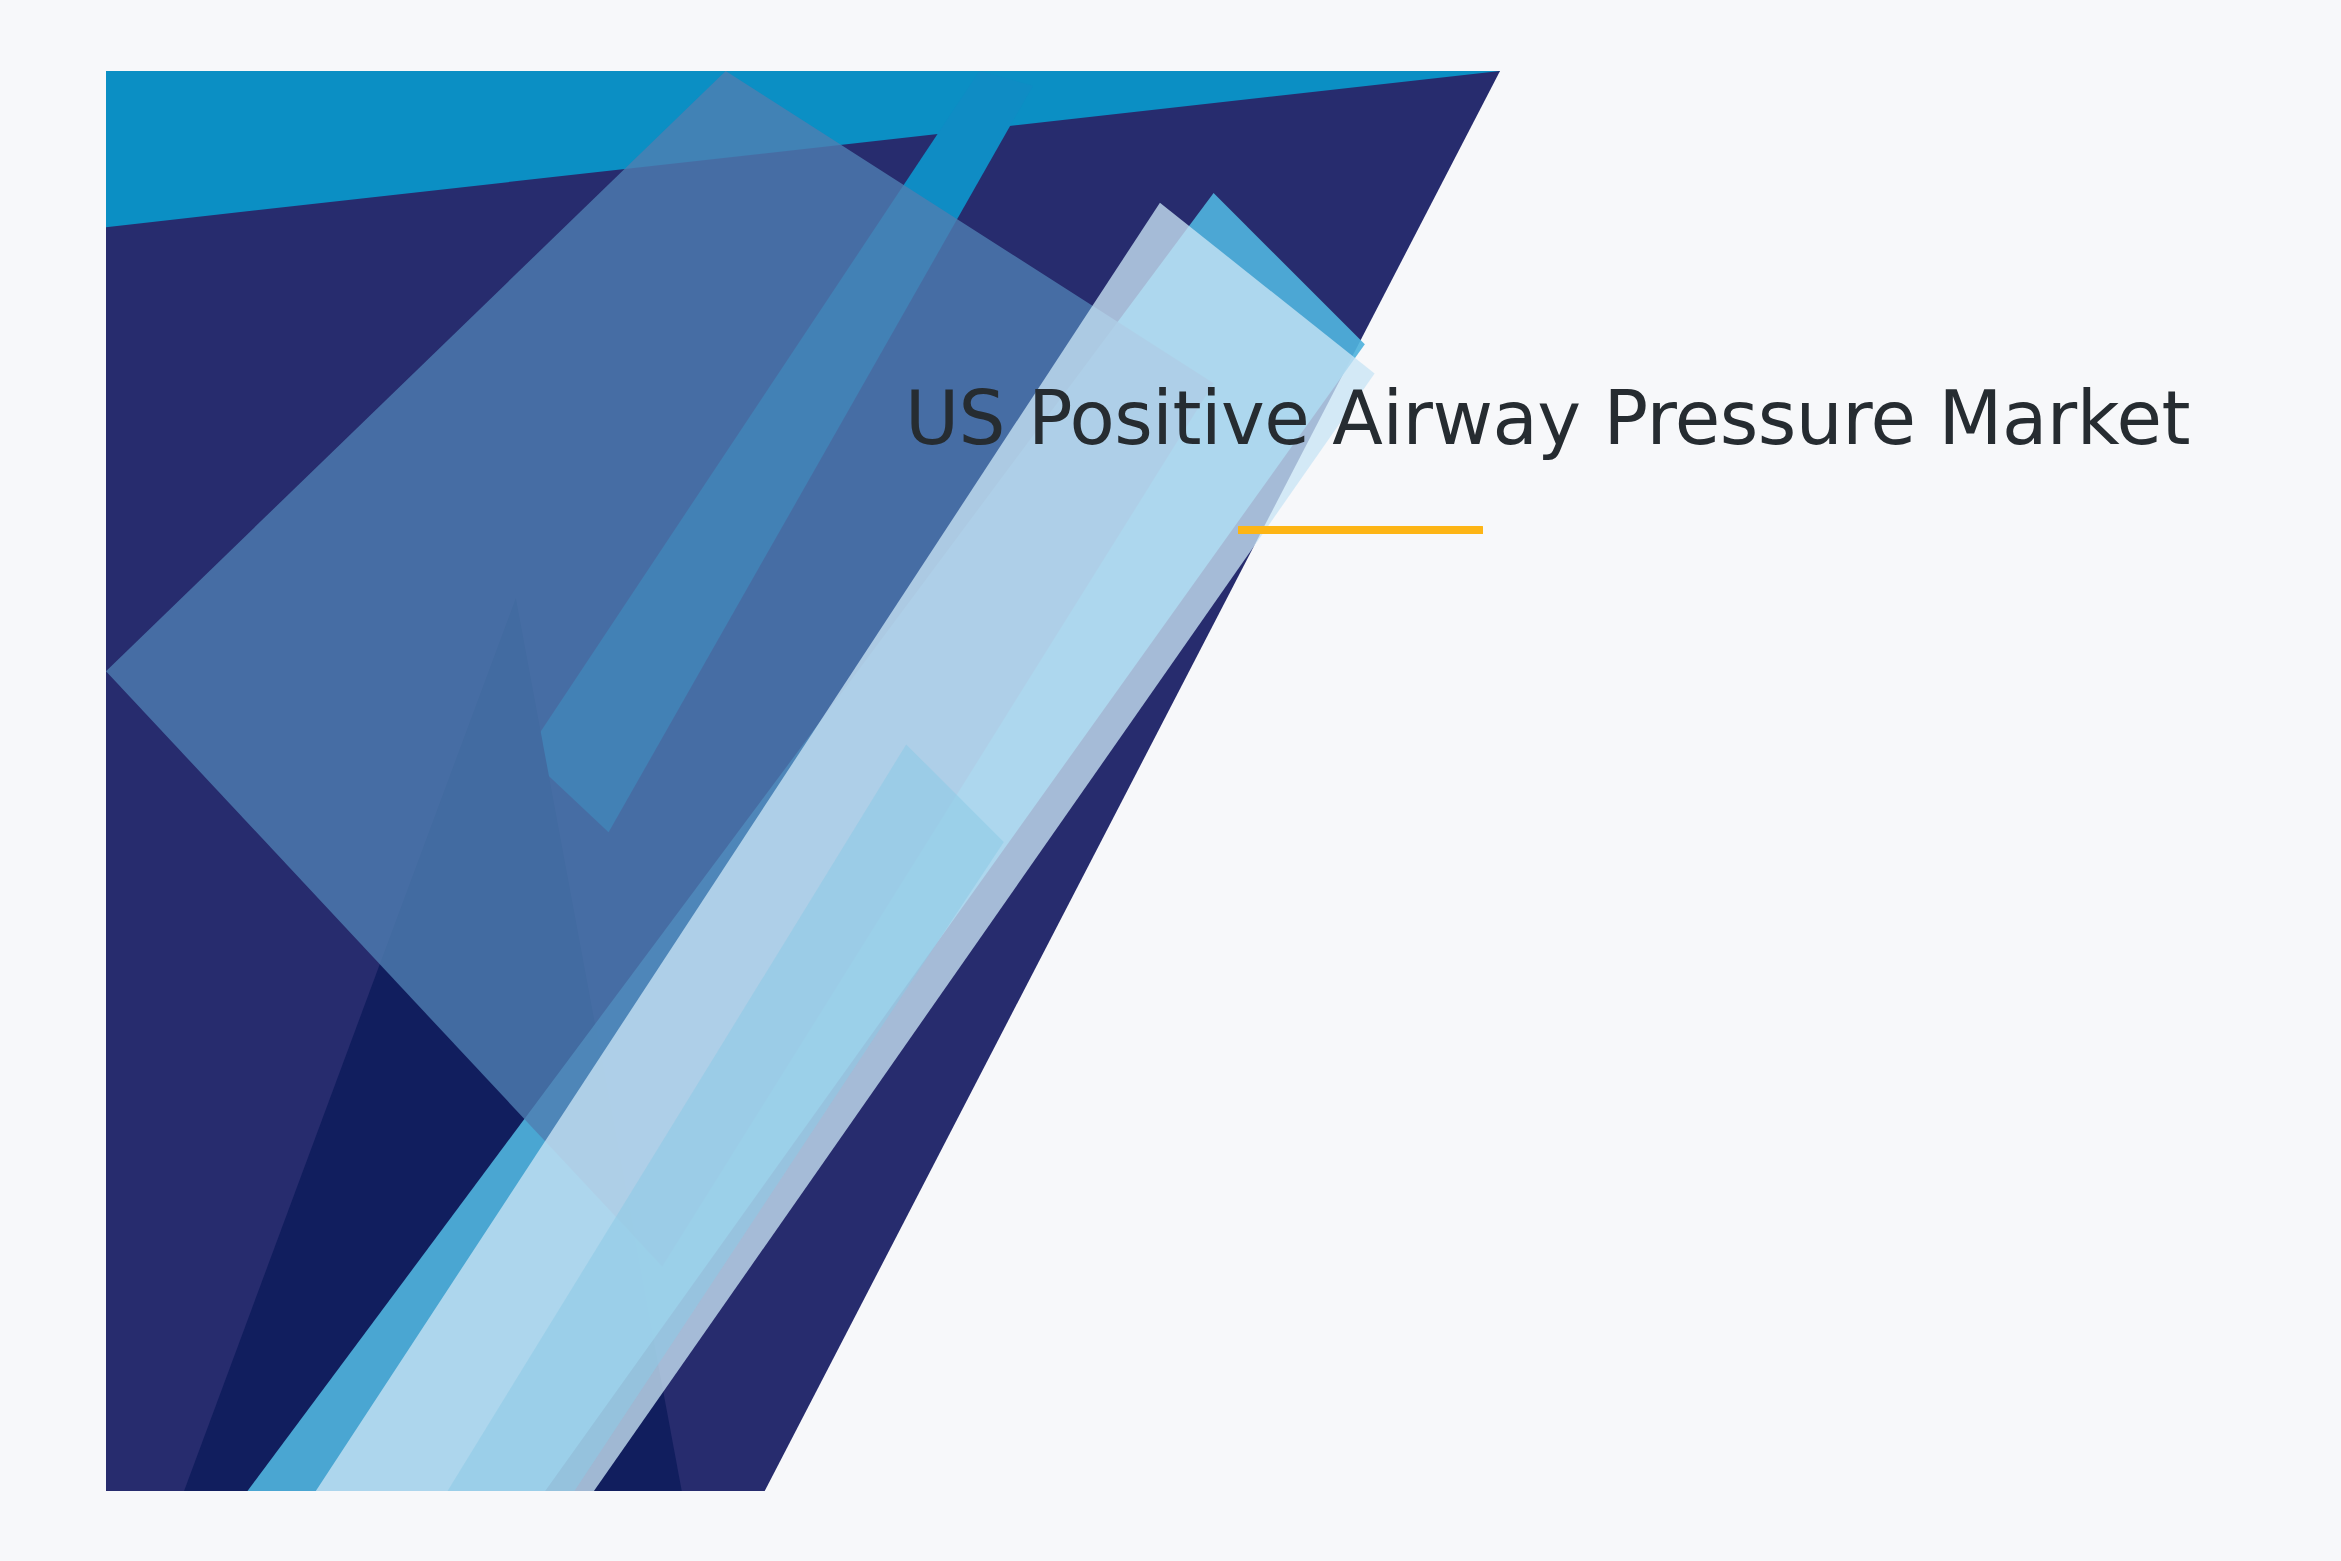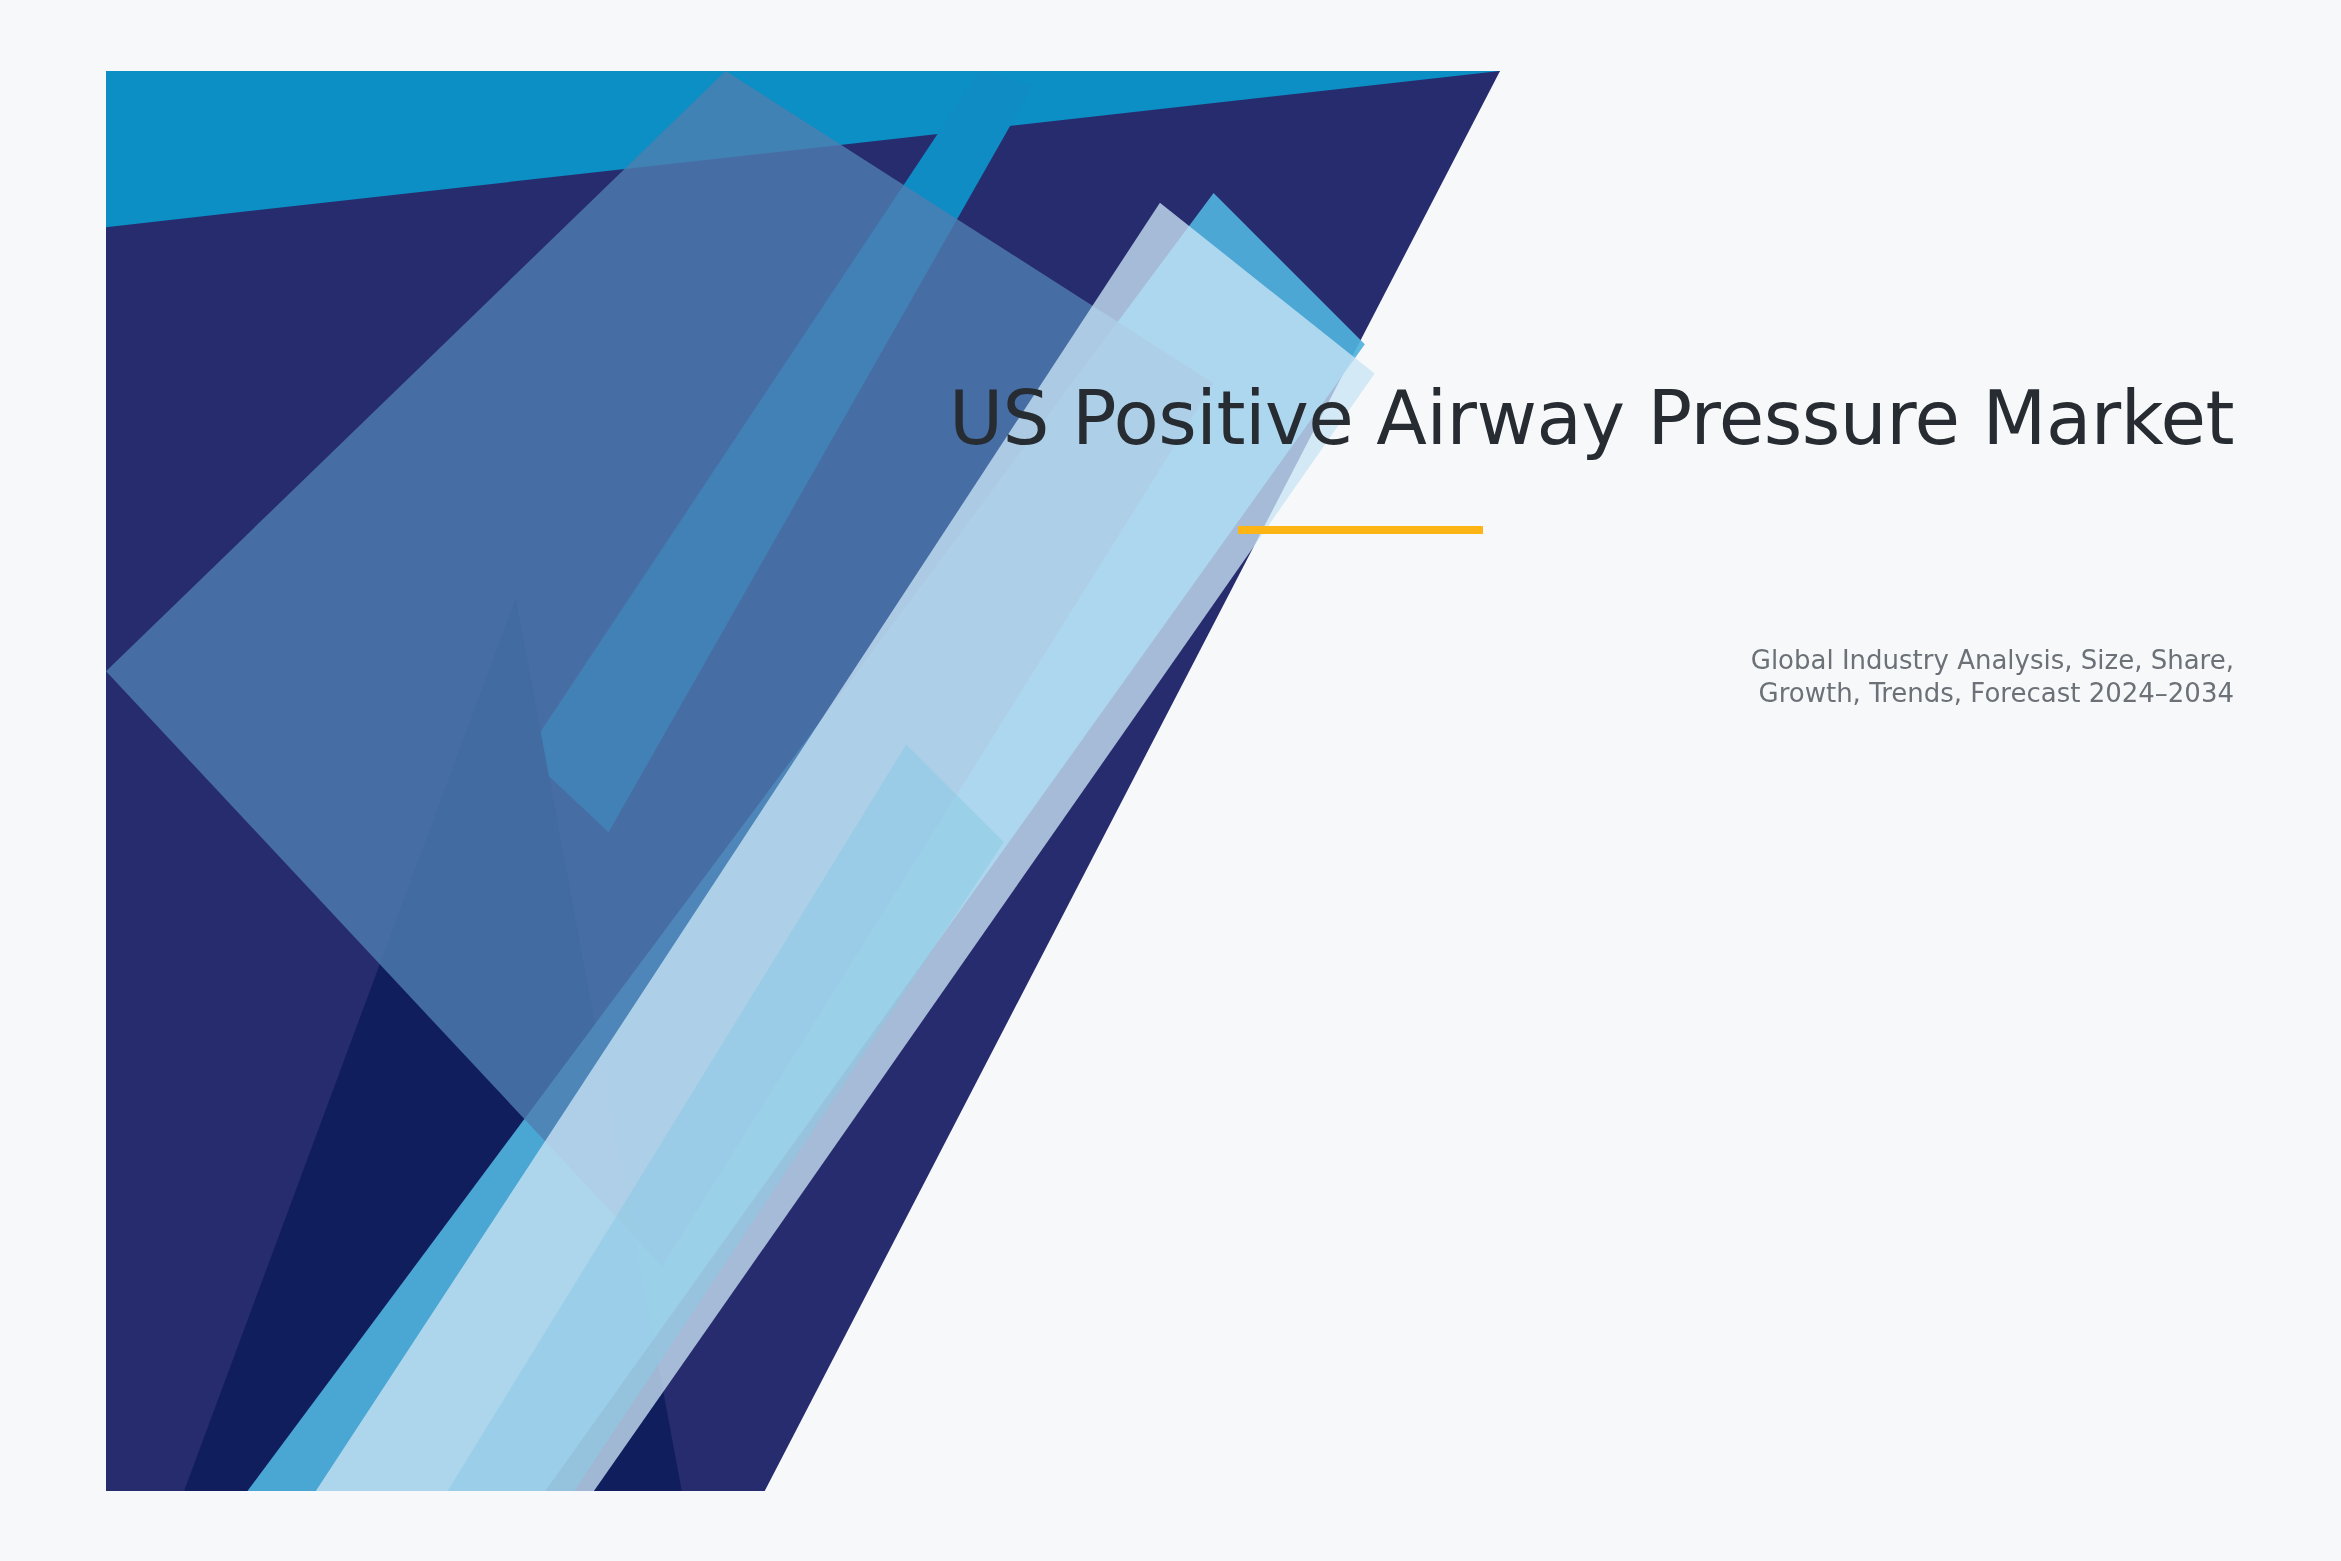--- a/index.html
+++ b/index.html
@@ -32,21 +32,21 @@
   }
   #cover-artwork svg {
     display: block;
     width: 100%;
     height: 100%;
   }
 
   
   #title-block {
     position: absolute;
-    left: 756px;
+    left: 712px;
     top: 376px;
     width: 1478px;
     text-align: right;
   }
 
   .title-line-wrap {
     position: relative;
     display: block;
   }
 
@@ -111,16 +111,15 @@
 
     </svg>
   </div>
 
   <div id="title-block">
     <h1 id="report-title"><span class="title-line-wrap">US Positive Airway Pressure Market</span><br></h1>
   </div>
 
   <div id="title-underline"></div>
 
-  <p id="report-subtitle"><span>Global Industry Analysis, Size, Share,</span><br><span>Growth, Trends, Forecast 2024–2034</span></p>
 
 </div>
 
 
 </body></html>

